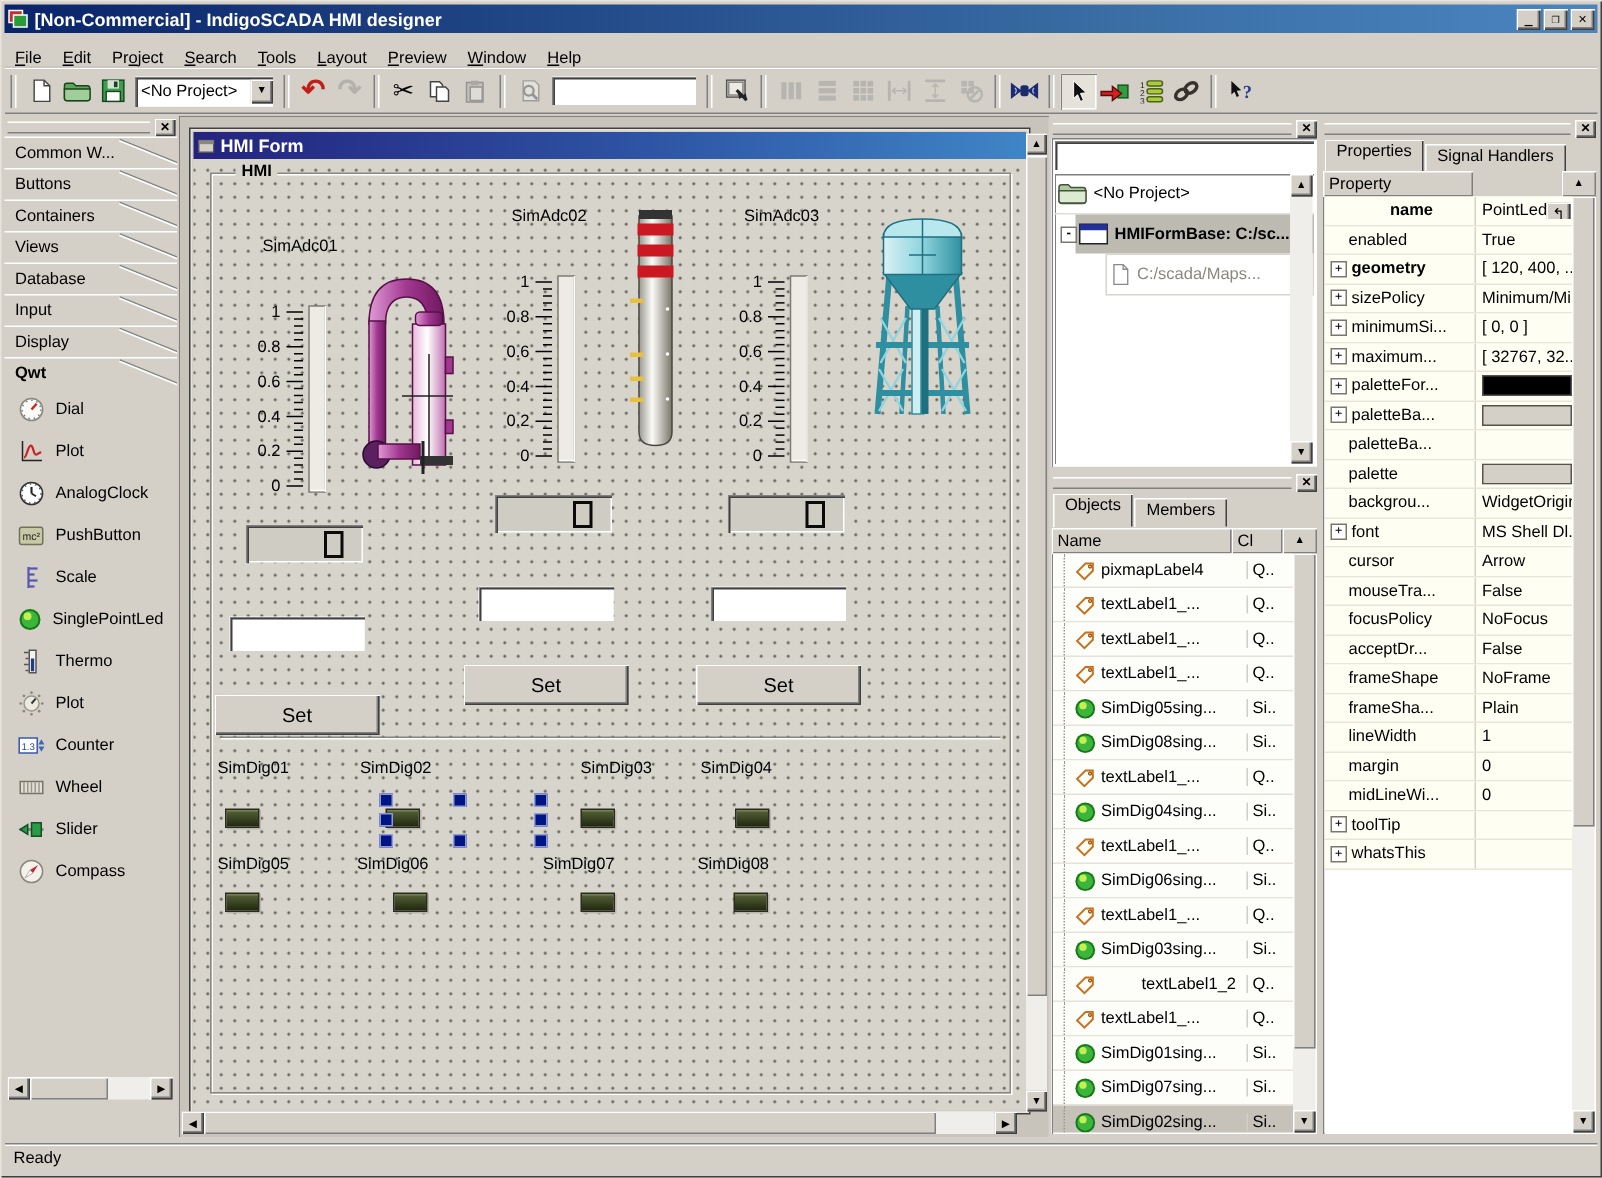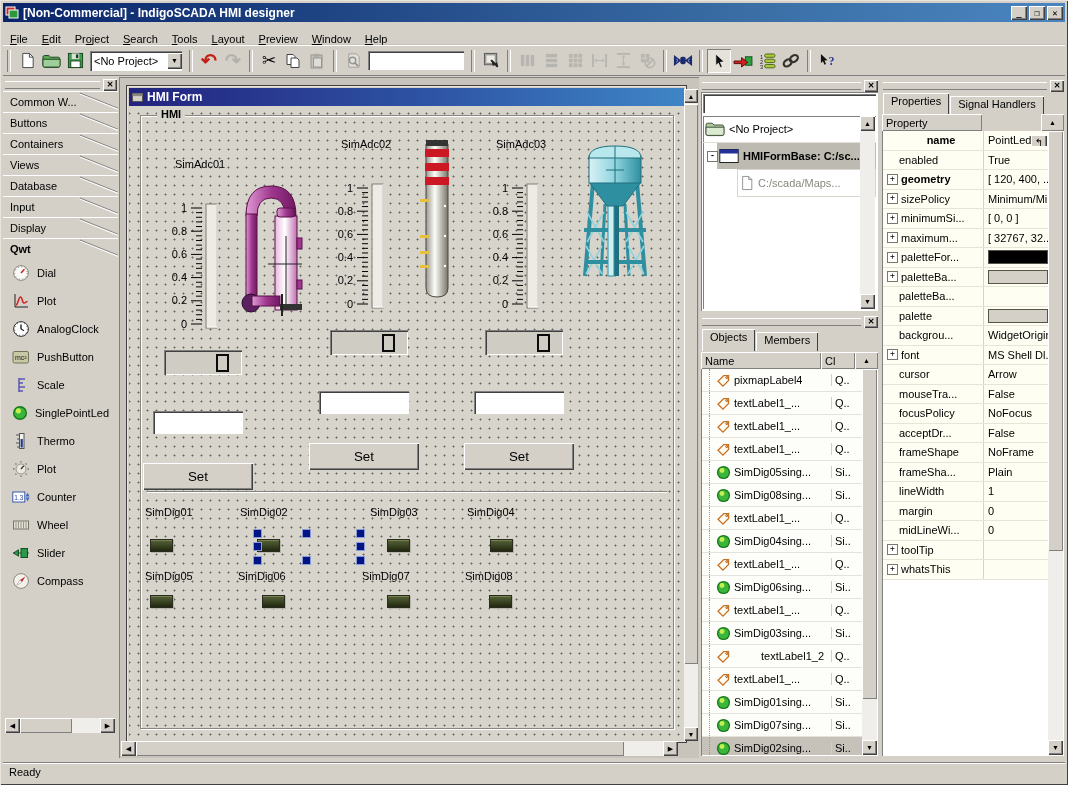--- a/index.html
+++ b/index.html
@@ -729,21 +729,21 @@
             <span class="abs ainput field"></span>
             <button class="abs setbtn btn">Set</button>
           </div>
         </div>
       <div id="hdivider" class="abs"></div>
       <div id="digital">
           <span class="dlabel" style="left:16px;top:400px;">SimDig01</span>
           <span class="dled" style="left:21px;top:433px;"></span>
           <span class="dlabel" style="left:111px;top:400px;">SimDig02</span>
           <span class="dled" style="left:128px;top:433px;"></span>
-          <span class="dlabel" style="left:241px;top:400px;">SimDig03</span>
+          <span class="dlabel" style="left:258px;top:400px;">SimDig03</span>
           <span class="dled" style="left:258px;top:433px;"></span>
           <span class="dlabel" style="left:338px;top:400px;">SimDig04</span>
           <span class="dled" style="left:361px;top:433px;"></span>
           <span class="dlabel" style="left:16px;top:464px;">SimDig05</span>
           <span class="dled" style="left:21px;top:489px;"></span>
           <span class="dlabel" style="left:109px;top:464px;">SimDig06</span>
           <span class="dled" style="left:133px;top:489px;"></span>
           <span class="dlabel" style="left:233px;top:464px;">SimDig07</span>
           <span class="dled" style="left:258px;top:489px;"></span>
           <span class="dlabel" style="left:336px;top:464px;">SimDig08</span>

